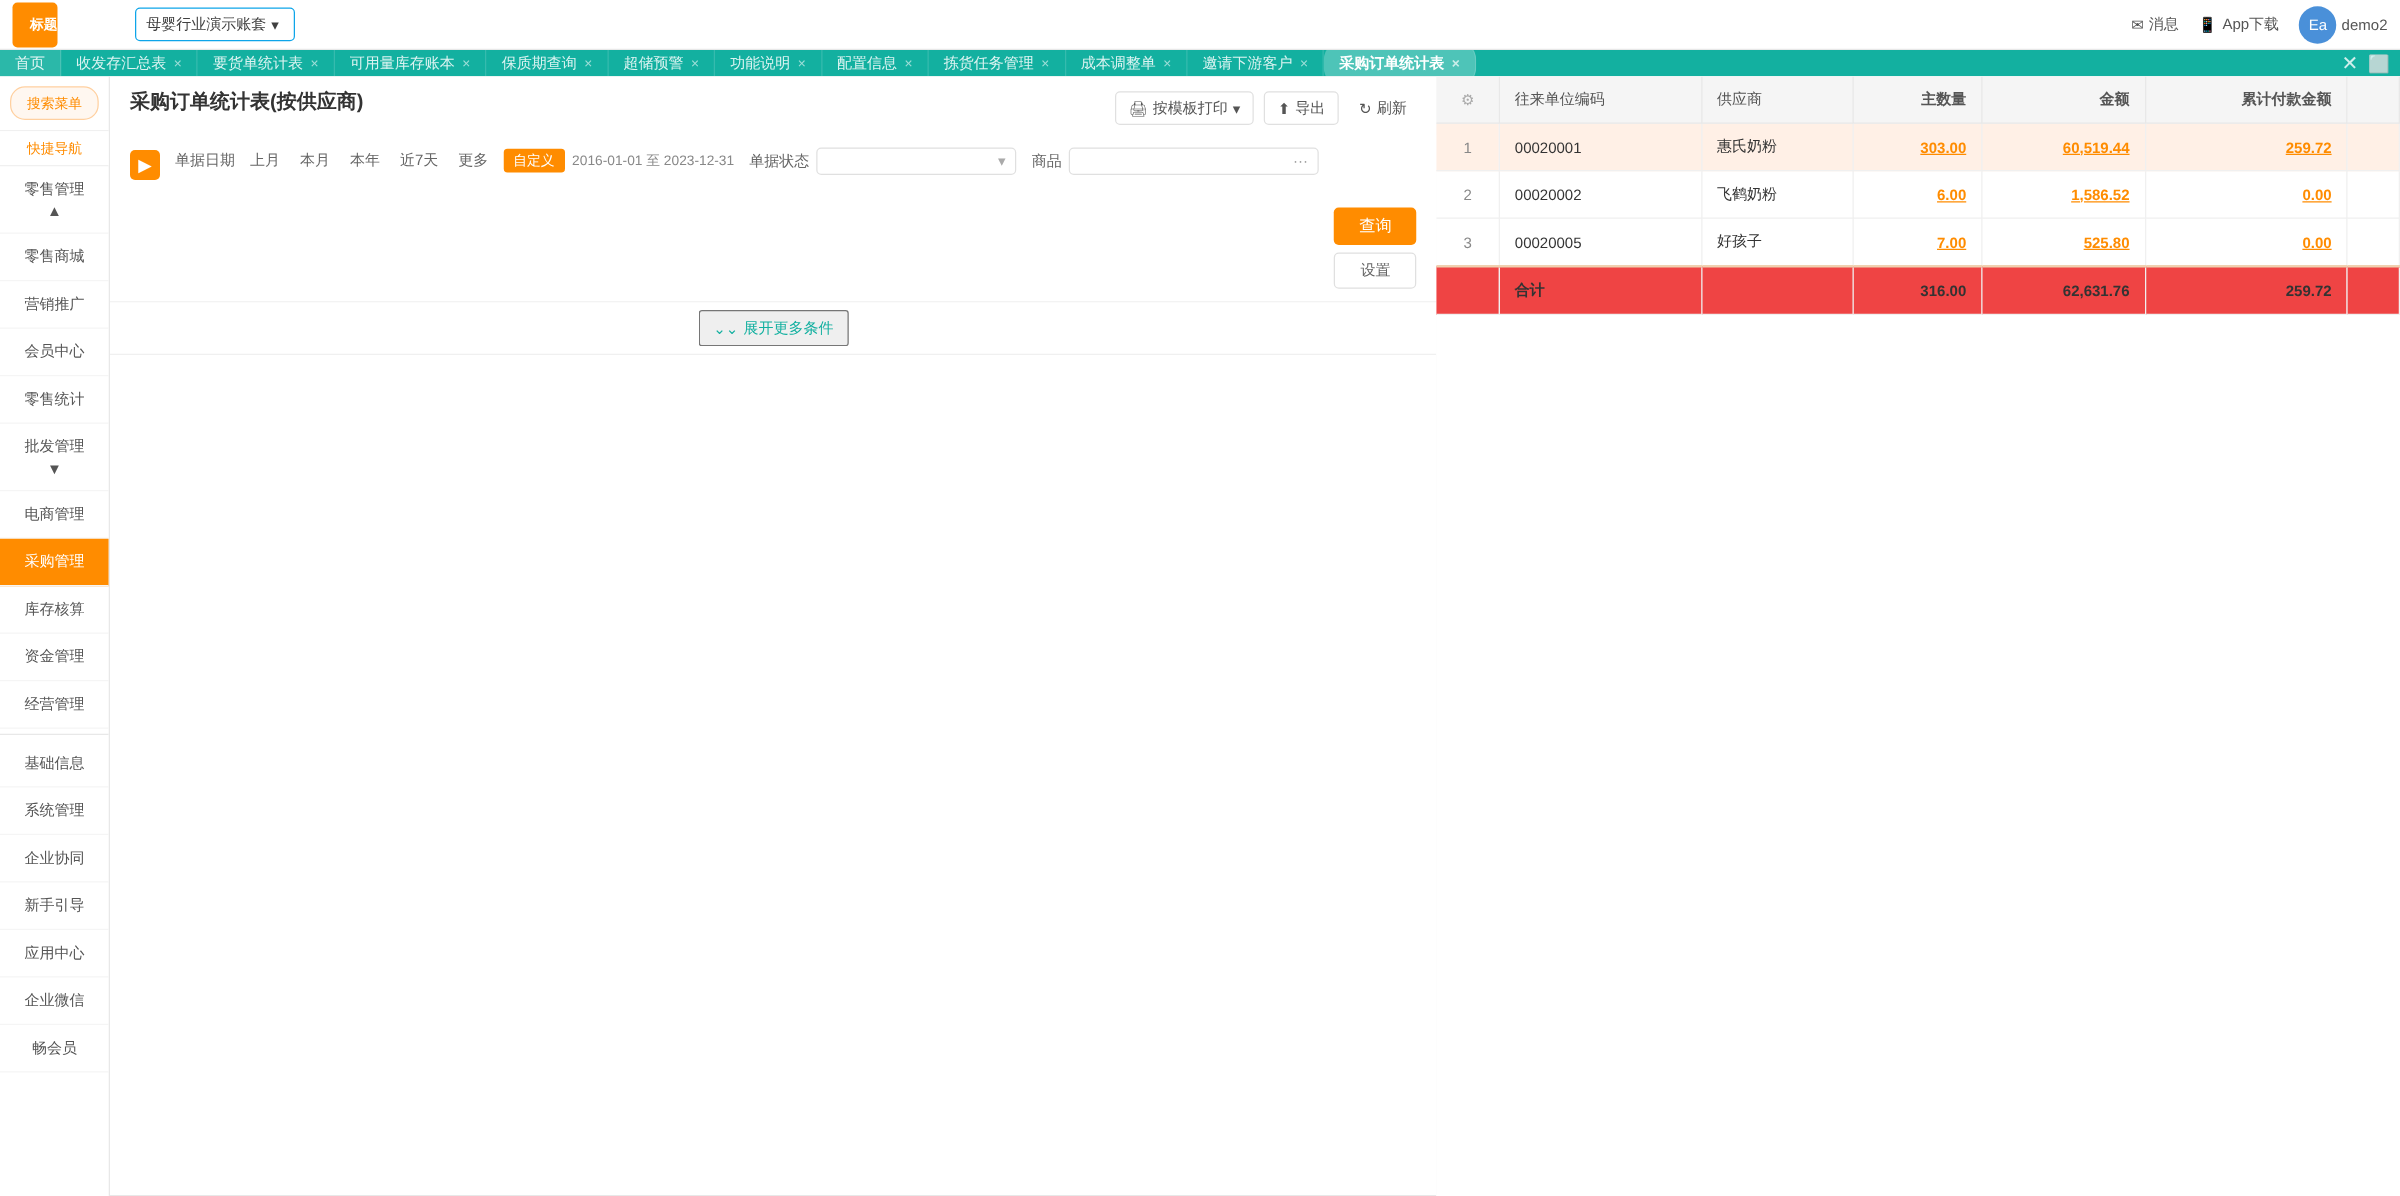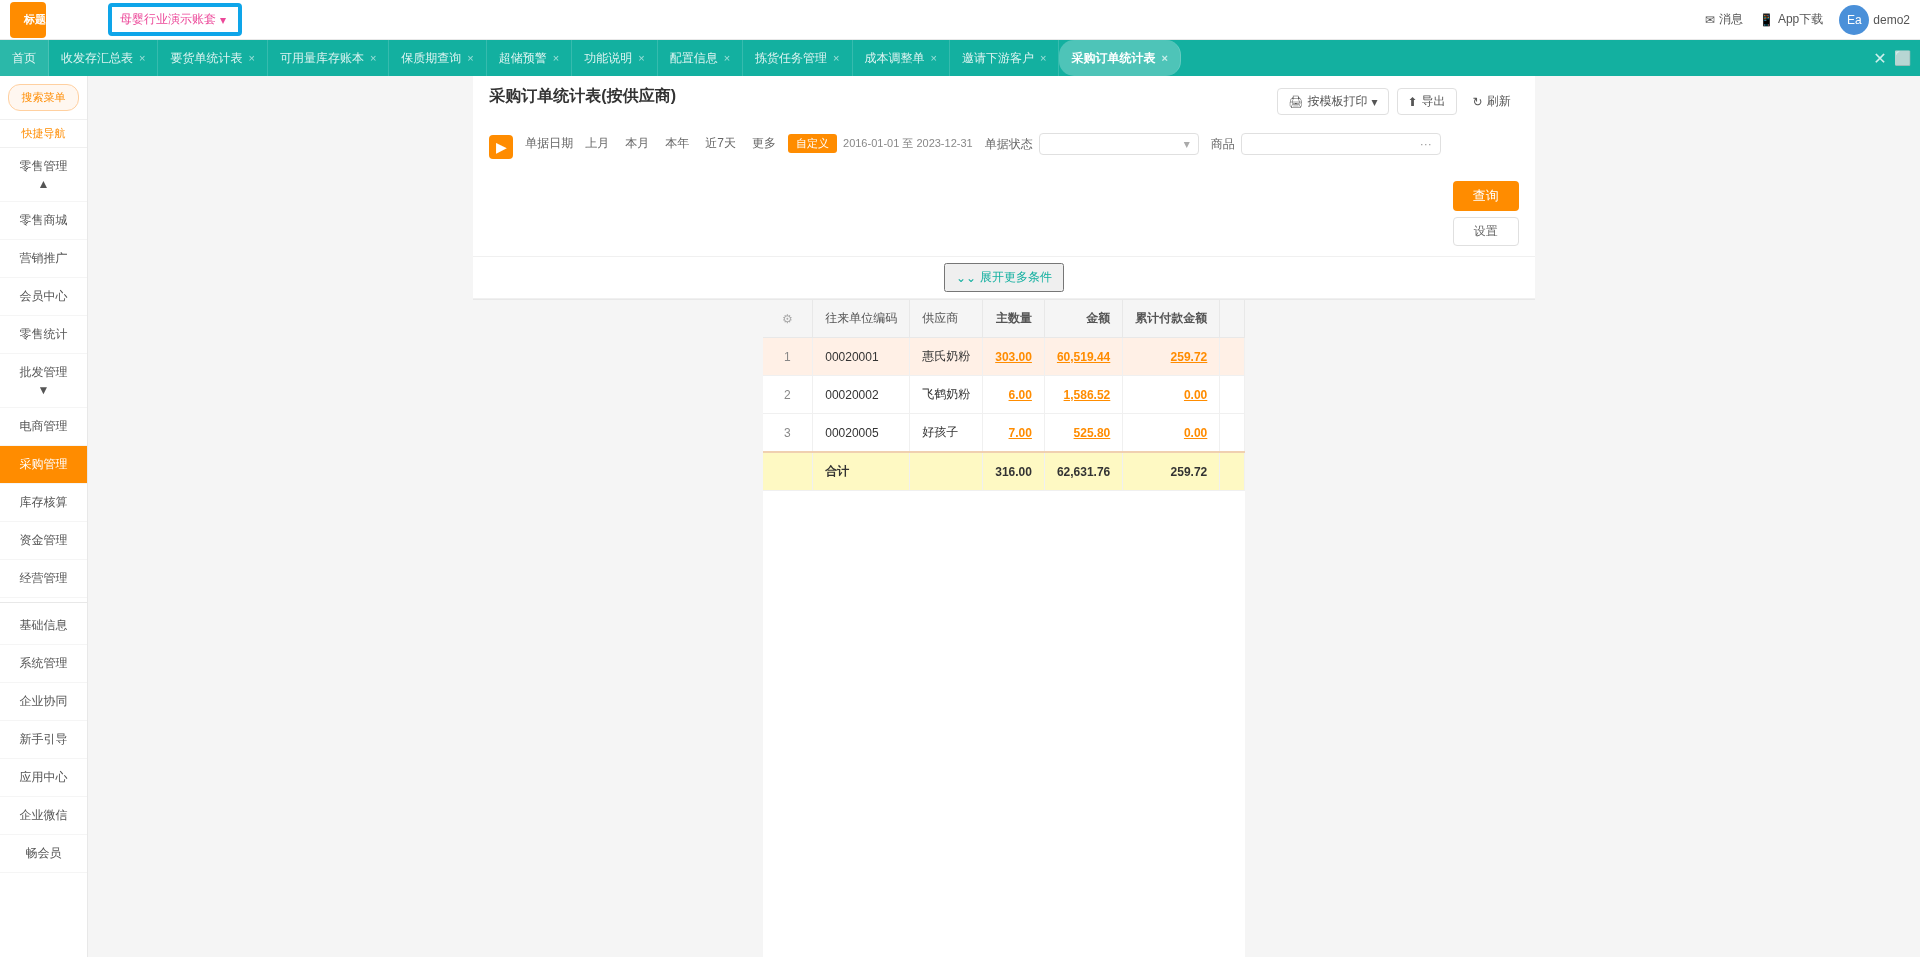--- a/index.html
+++ b/index.html
@@ -2,28 +2,28 @@
 <html><head>
   <meta charset="utf-8">
   <style>
     * { box-sizing: border-box; margin: 0; padding: 0; }
     body { font-family: 'Microsoft YaHei', Arial, sans-serif; font-size: 13px; background: #f5f5f5; color: #333; display: flex; flex-direction: column; height: 957px; overflow: hidden; }
 
     
     .top-bar { display: flex; align-items: center; background: #fff; border-bottom: 1px solid #e8e8e8; padding: 0 10px; height: 40px; flex-shrink: 0; }
     .logo-area { display: flex; align-items: center; width: 88px; flex-shrink: 0; }
     .logo-icon { width: 36px; height: 36px; background: #ff8c00; border-radius: 4px; display: flex; align-items: center; justify-content: flex-end; color: white; font-size: 11px; font-weight: bold; }
-    .workspace-selector { display: flex; align-items: center; color: #ec4899; font-size: 12px; cursor: pointer; padding: 4px 8px; border: 4px solid #0ea5e9; border-radius: 4px; margin-left: 10px; }
+    .workspace-selector { display: flex; align-items: center; color: #404040; font-size: 12px; cursor: pointer; padding: 4px 8px; border: 1px solid #0ea5e9; border-radius: 4px; margin-left: 10px; }
     .workspace-selector span { margin-right: 4px; }
     .top-right { display: flex; align-items: center; margin-left: auto; gap: 16px; }
     .top-right-item { display: flex; align-items: center; gap: 4px; cursor: pointer; color: #555; font-size: 12px; }
     .user-avatar { width: 30px; height: 30px; border-radius: 50%; background: #4a90d9; display: flex; align-items: center; justify-content: center; color: white; font-size: 12px; }
 
     
-    .nav-tabs { display: flex; align-items: center; background: #13b0a0; height: 36px; flex-shrink: 0; overflow: hidden; }
+    .nav-tabs { display: flex; align-items: center; background: #13b0a0; height: 21px; flex-shrink: 0; overflow: hidden; }
     .nav-tab { display: flex; align-items: center; padding: 0 12px; height: 36px; color: rgba(255,255,255,0.85); cursor: pointer; font-size: 12px; white-space: nowrap; border-right: 1px solid rgba(255,255,255,0.15); position: relative; }
     .nav-tab.active { background: rgba(255,255,255,0.25); color: #fff; font-weight: bold; border-radius: 15px; }
     .nav-tab .close-btn { margin-left: 6px; opacity: 0.7; font-size: 11px; }
     .nav-tab-home { background: rgba(255,255,255,0.1); }
     .nav-tabs-end { margin-left: auto; display: flex; align-items: center; padding-right: 8px; gap: 8px; }
     .nav-tab-close-x { color: white; cursor: pointer; font-size: 16px; opacity: 0.8; }
     .nav-tab-restore { color: white; cursor: pointer; font-size: 14px; opacity: 0.8; }
 
     
     .main-layout { display: flex; flex: 1; overflow: hidden; }
@@ -32,21 +32,21 @@
     .sidebar { width: 88px; background: #fff; border-right: 1px solid #e8e8e8; display: flex; flex-direction: column; flex-shrink: 0; overflow-y: auto; }
     .sidebar-search { padding: 8px; border-bottom: 1px solid #f0f0f0; }
     .sidebar-search-btn { width: 100%; padding: 5px; background: #fff7f0; border: 1px solid #ffd0a0; border-radius: 12px; color: #ff8c00; font-size: 11px; cursor: pointer; text-align: center; }
     .sidebar-nav-btn { padding: 6px 8px; background: #fff; border: none; color: #ff8c00; font-size: 11px; cursor: pointer; text-align: center; width: 100%; border-bottom: 1px solid #f0f0f0; }
     .sidebar-item { padding: 10px 0; text-align: center; cursor: pointer; font-size: 12px; color: #555; border-bottom: 1px solid #f5f5f5; display: flex; flex-direction: column; align-items: center; justify-content: center; }
     .sidebar-item.active { background: #ff8c00; color: white; }
     .sidebar-item.has-arrow { flex-direction: column; justify-content: center; gap: 2px; padding: 10px 6px; }
     .sidebar-divider { height: 1px; background: #e8e8e8; margin: 4px 0; }
 
     
-    .content-area { flex: 1; display: flex; flex-direction: column; overflow: hidden; background: #f5f5f5; align-items: center; }
+    .content-area { flex: 1; display: flex; flex-direction: row; overflow: hidden; background: #f5f5f5; }
     .page-title { font-size: 16px; font-weight: bold; color: #333; margin-bottom: 10px; }
 
     
     .filter-bar { background: #fff; padding: 10px 16px; display: flex; align-items: flex-start; gap: 12px; flex-wrap: wrap; border-bottom: 1px solid #f0f0f0; }
     .filter-toggle-btn { width: 24px; height: 24px; background: #ff8c00; border: none; border-radius: 4px; color: white; cursor: pointer; display: flex; align-items: center; justify-content: center; font-size: 14px; flex-shrink: 0; margin-top: 2px; }
     .filter-group { display: flex; align-items: center; gap: 6px; }
     .filter-label { font-size: 12px; color: #666; white-space: nowrap; }
     .date-shortcuts { display: flex; gap: 4px; }
     .date-shortcut { padding: 2px 6px; border: none; background: none; color: #666; font-size: 12px; cursor: pointer; }
     .date-badge { padding: 2px 8px; background: #ff8c00; color: white; border-radius: 3px; font-size: 11px; cursor: pointer; }
@@ -70,21 +70,21 @@
     thead tr { background: #f5f5f5; }
     th { padding: 10px 12px; text-align: left; font-size: 12px; color: #555; font-weight: normal; border-bottom: 1px solid #e8e8e8; border-right: 1px solid #e8e8e8; white-space: nowrap; }
     th:first-child { width: 50px; text-align: center; }
     td { padding: 10px 12px; font-size: 12px; color: #333; border-bottom: 1px solid #f0f0f0; border-right: 1px solid #f0f0f0; }
     td:first-child { text-align: center; color: #888; }
     tbody tr.highlighted { background: #fff0e6; }
     .link-text { color: #ff8c00; text-decoration: underline; cursor: pointer; }
     .gear-icon { color: #aaa; cursor: pointer; }
 
     
-    .table-footer { background: #fef9c3; }
+    .table-footer { background: #ef4444; }
     .table-footer td { font-weight: bold; color: #333; border-top: 2px solid #f0d0b0; }
 
     
     .num-col { text-align: right; font-weight: bold; }
   </style>
 </head>
 <body>
 
 <div class="top-bar">
   <div class="logo-area">

